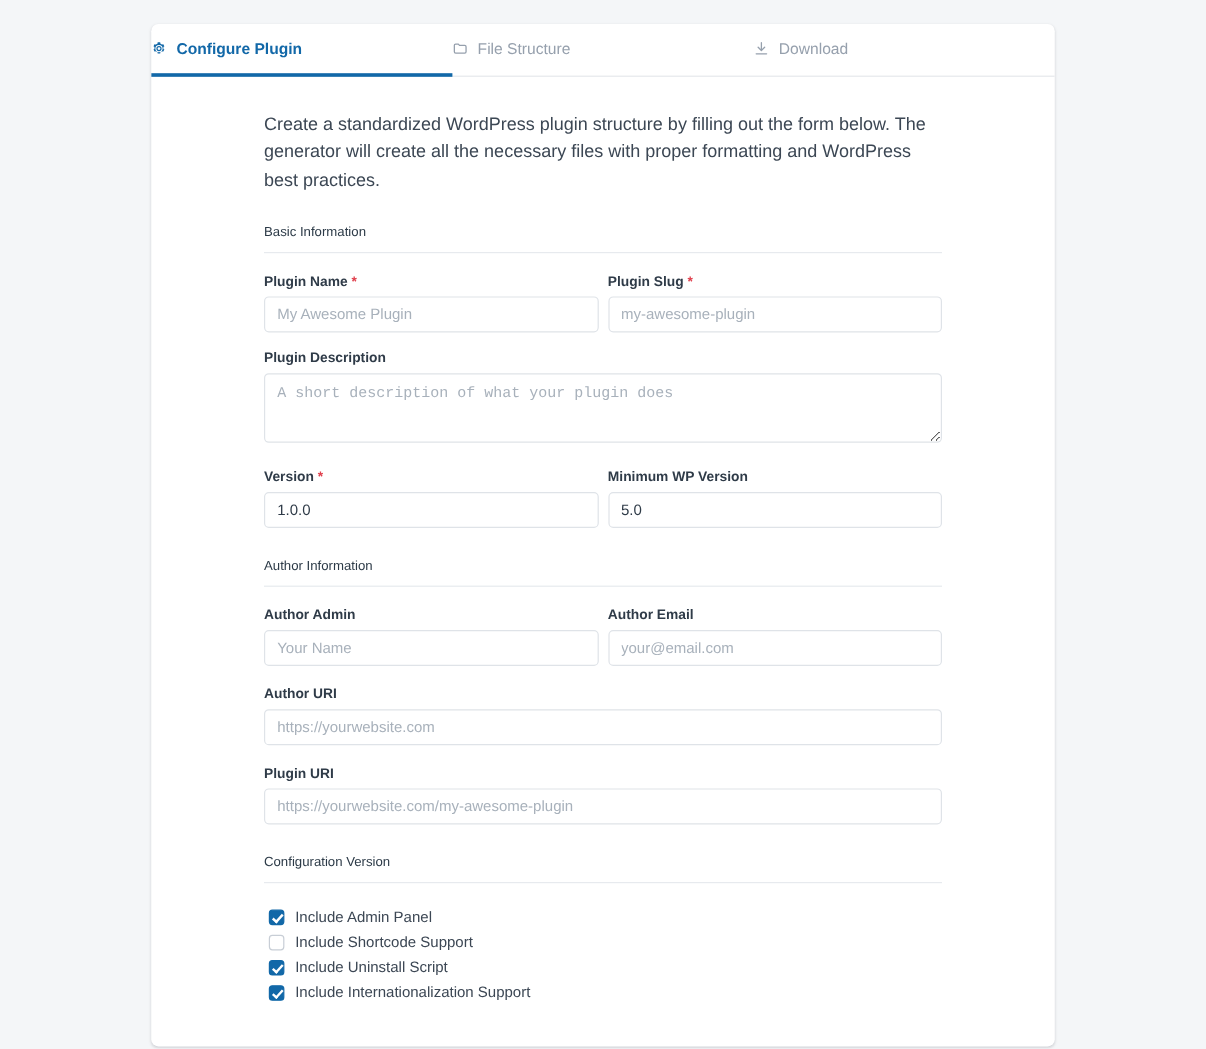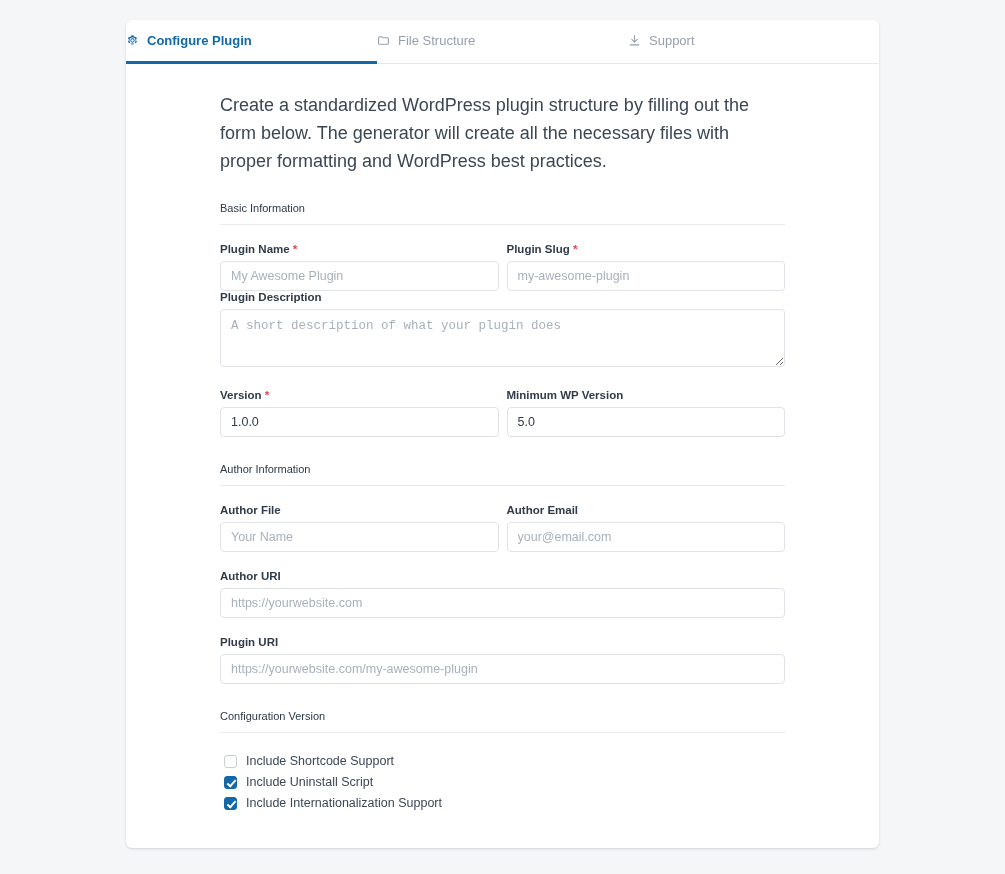--- a/index.html
+++ b/index.html
@@ -52,41 +52,41 @@
     border-bottom: 3px solid #1268a8;
   }
   .tab .ic { display: inline-flex; align-items: center; }
   .tab svg { display: block; }
 
   
   .body {
     padding: 28px 94px 34px 94px;
   }
   .intro {
-    font-size: 18px;
+    font-size: 15px;
     line-height: 1.55;
     color: #3c4754;
     margin: 0 0 26px 0;
     max-width: 570px;
   }
   .section-title {
     font-size: 11px;
     color: #2c3a47;
     margin: 0 0 10px 0;
     font-weight: normal;
   }
   .section-rule {
     border: none;
     border-top: 1px solid #e7eaee;
     margin: 0 0 18px 0;
   }
   .row {
     display: flex;
     gap: 8px;
-    margin-bottom: 0;
+    margin-bottom: 16px;
   }
   .col { flex: 1 1 0; min-width: 0; }
   .field-label {
     font-size: 11.5px;
     font-weight: bold;
     color: #2f3b48;
     margin: 0 0 6px 0;
     display: block;
   }
   .req { color: #e0414e; font-weight: bold; }
@@ -176,21 +176,21 @@
         <span>File Structure</span>
       </div>
       <div class="tab">
         <span class="ic">
           <svg width="13" height="13" viewBox="0 0 24 24" fill="none" stroke="#96a0ad" stroke-width="2" stroke-linecap="round" stroke-linejoin="round">
             <path d="M12 3v11"></path>
               <path d="M7 10l5 5 5-5"></path>
               <path d="M4 20h16"></path>
           </svg>
         </span>
-        <span>Support</span>
+        <span>Download</span>
       </div>
     </div>
 
     <div class="body">
 
       <p class="intro">Create a standardized WordPress plugin structure by filling out the form below. The generator will create all the necessary files with proper formatting and WordPress best practices.</p>
 
       <h2 class="section-title">Basic Information</h2>
       <hr class="section-rule">
 
@@ -228,21 +228,21 @@
           <label class="field-label">Minimum WP Version</label>
           <input class="input" type="text" value="5.0" style="">
         </div>
       </div>
 
       <h2 class="section-title section-gap">Author Information</h2>
       <hr class="section-rule">
 
       <div class="row">
         <div class="col">
-          <label class="field-label">Author File</label>
+          <label class="field-label">Author Admin</label>
           <input class="input" type="text" placeholder="Your Name" style="">
         </div>
         <div class="col">
           <label class="field-label">Author Email</label>
           <input class="input" type="text" placeholder="your@email.com" style="">
         </div>
       </div>
 
       <div class="block gap-top">
         <label class="field-label">Author URI</label>
@@ -252,20 +252,24 @@
       <div class="block gap-top">
         <label class="field-label">Plugin URI</label>
         <input class="input" type="text" placeholder="https://yourwebsite.com/my-awesome-plugin" style="">
       </div>
 
       <h2 class="section-title section-gap">Configuration Version</h2>
       <hr class="section-rule">
 
       <div class="checks">
         <div class="check-row">
+          <span class="cbox on"></span>
+          <span class="check-label">Include Admin Panel</span>
+        </div>
+        <div class="check-row">
           <span class="cbox"></span>
           <span class="check-label">Include Shortcode Support</span>
         </div>
         <div class="check-row">
           <span class="cbox on"></span>
           <span class="check-label">Include Uninstall Script</span>
         </div>
         <div class="check-row">
           <span class="cbox on"></span>
           <span class="check-label">Include Internationalization Support</span>

